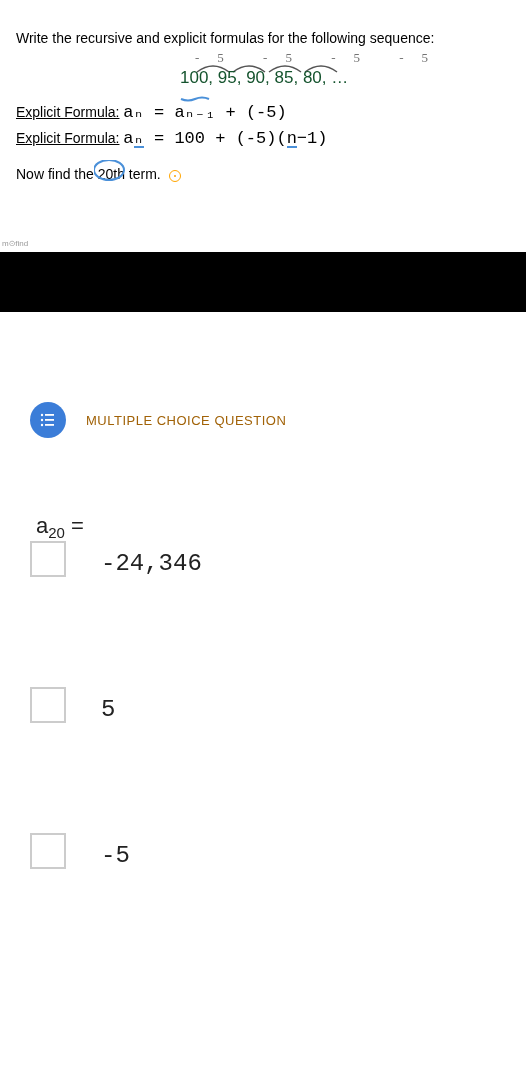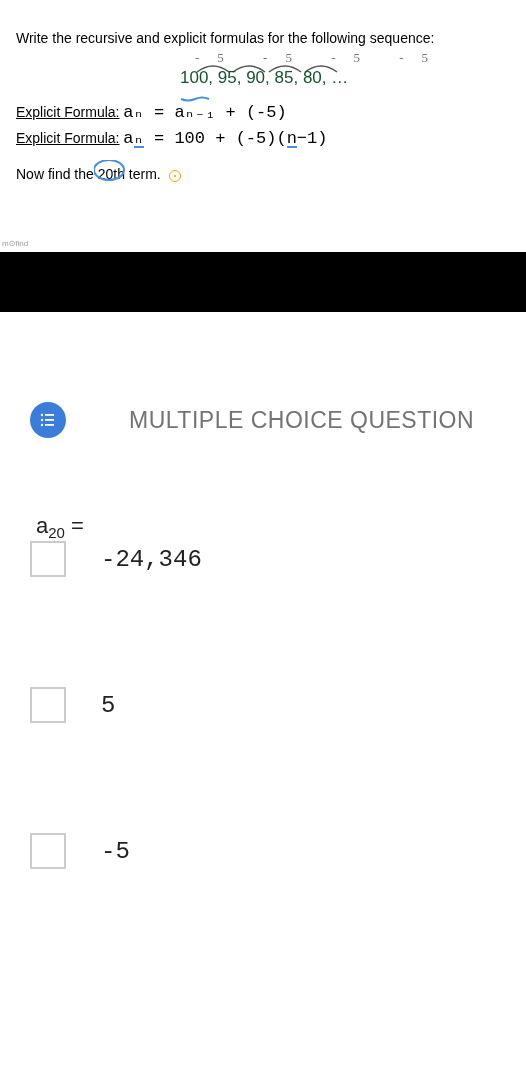--- a/index.html
+++ b/index.html
@@ -148,34 +148,33 @@
       height: 36px;
       border-radius: 50%;
       background: #3B7DD8;
       display: flex;
       align-items: center;
       justify-content: center;
       margin-right: 20px;
     }
     .mc-icon svg { width: 18px; height: 18px; }
     .mc-title {
-      font-size: 23px;
-      color: #737373;
+      font-size: 13px;
+      color: #a16207;
       letter-spacing: 0.5px;
-      margin-left: 43px;
     }
     .question-text {
       font-size: 22px;
       color: #222;
       margin-left: 6px;
     }
     .sub-text { font-size: 15px; vertical-align: sub; }
     .choice {
       display: flex;
-      align-items: center;
+      align-items: flex-end;
       margin-bottom: 110px;
     }
     .checkbox {
       width: 36px;
       height: 36px;
       border: 2px solid #ccc;
       margin-right: 35px;
       flex-shrink: 0;
     }
     .choice-text {

